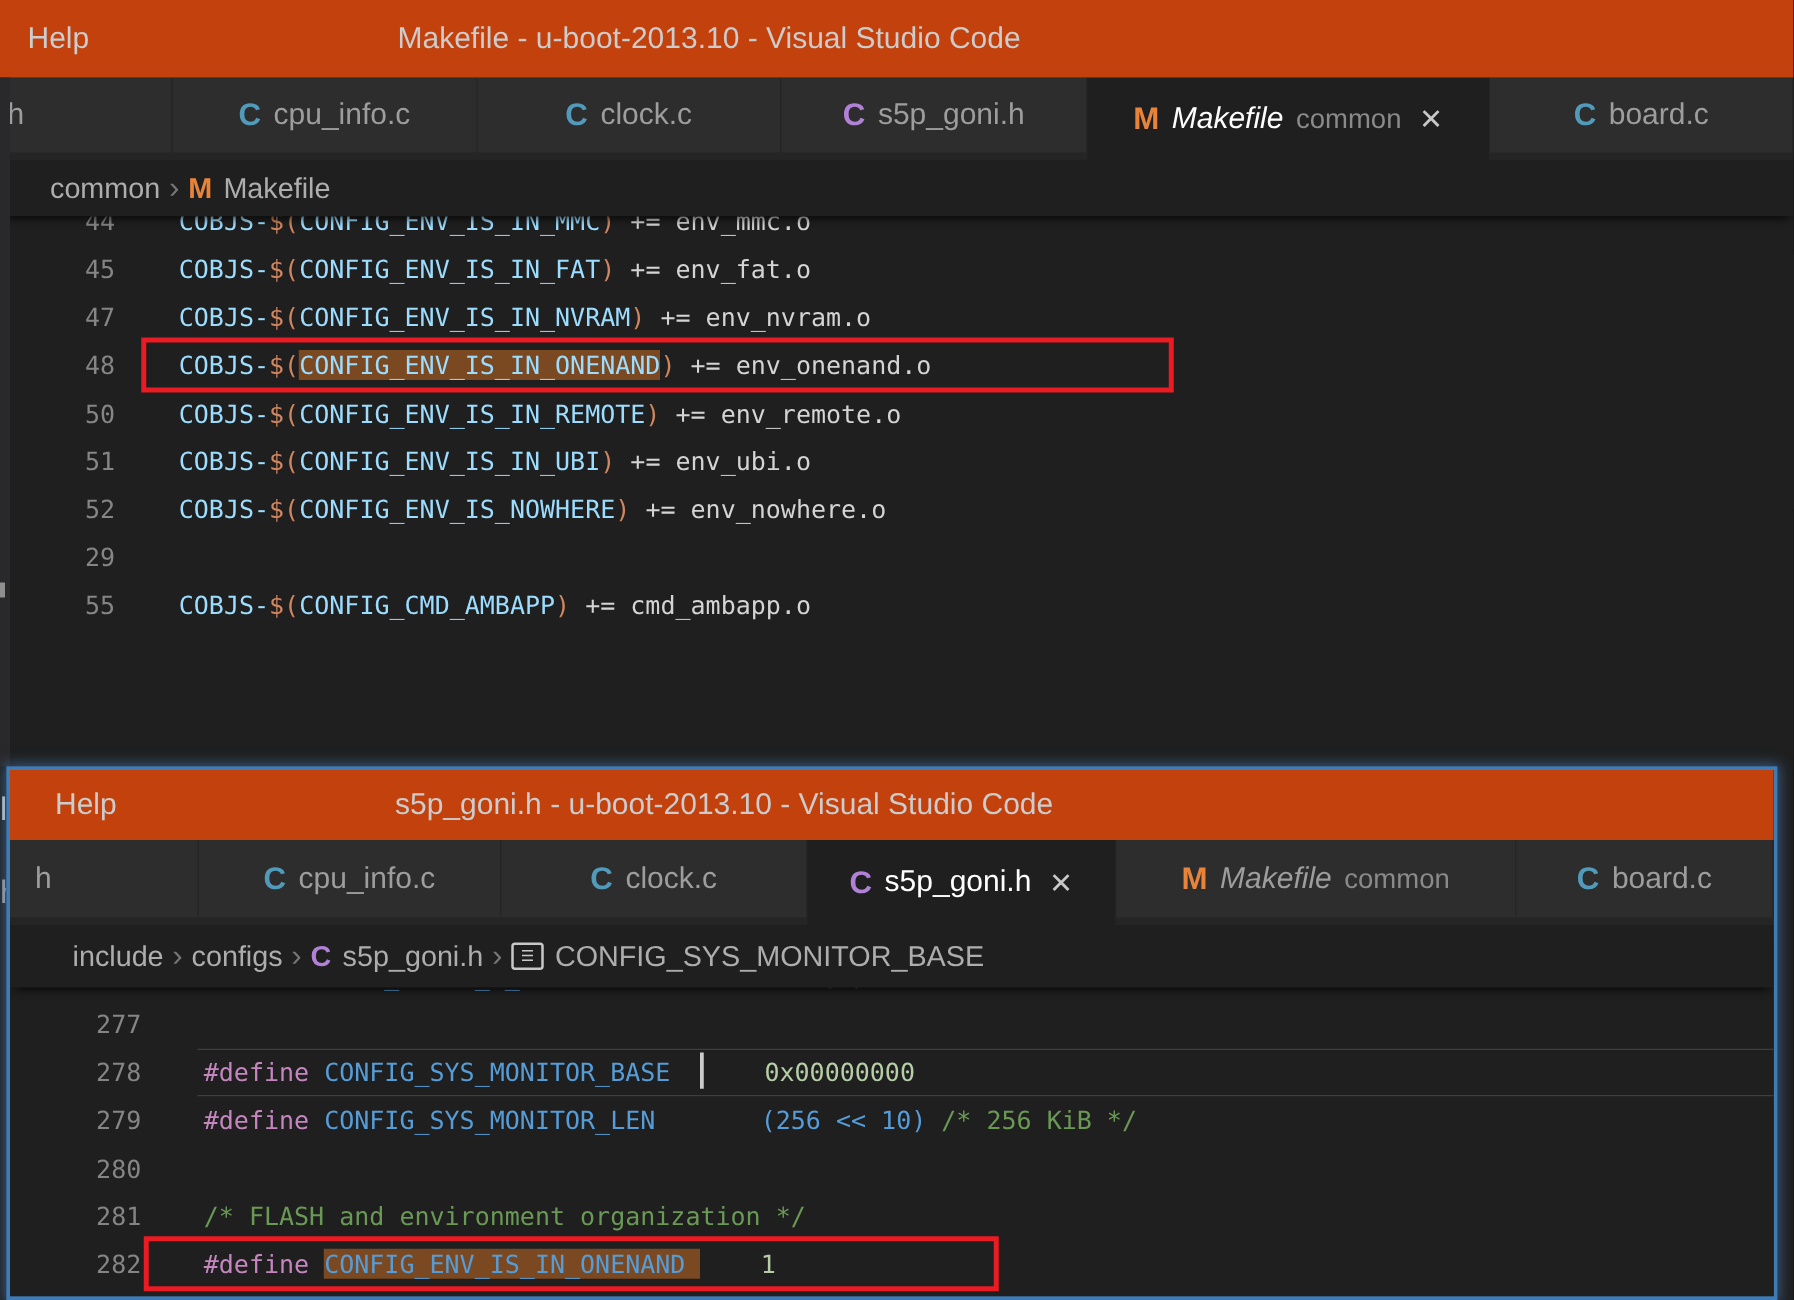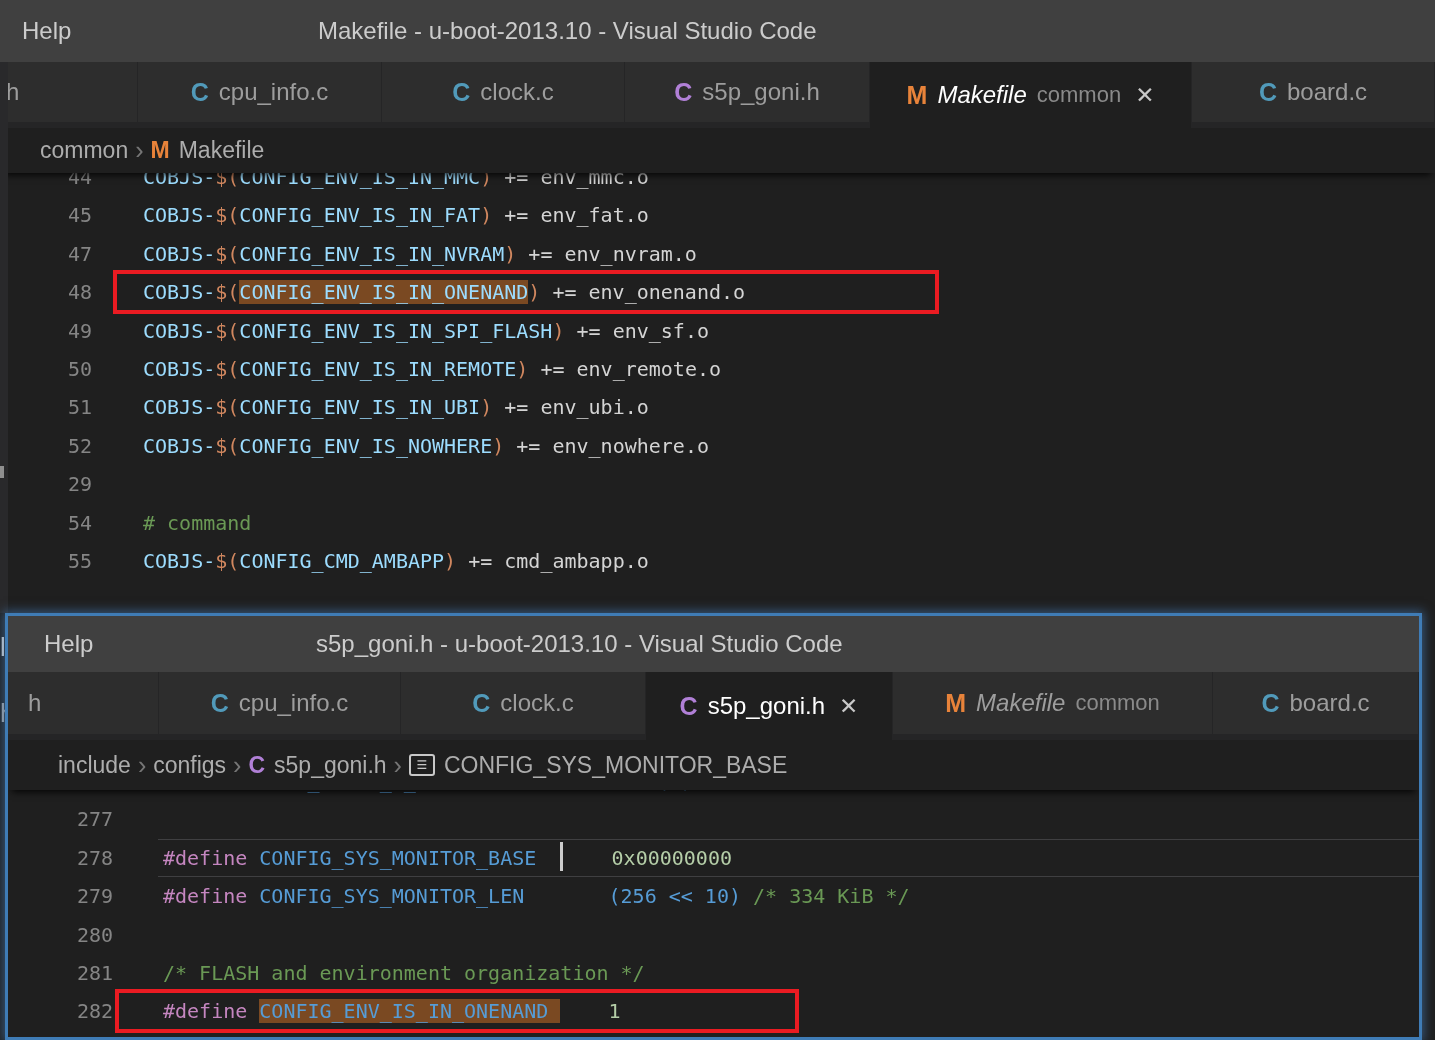--- a/index.html
+++ b/index.html
@@ -4,21 +4,21 @@
 <style>
   html,body{margin:0;padding:0;background:#111;}
   .screen{position:relative;width:1435px;height:1040px;background:#1f1f1f;overflow:hidden;
           font-family:"Liberation Sans",sans-serif;-webkit-font-smoothing:antialiased;}
   .vs-window{position:absolute;background:#1f1f1f;}
   .w-top{left:0;top:0;width:1435px;height:617px;overflow:hidden;z-index:1;}
   .w-bottom{left:5px;top:613px;width:1417px;height:427px;box-sizing:border-box;
             border:3px solid #3f7cb6;box-shadow:0 0 10px 2px rgba(72,132,196,.55);
             z-index:5;overflow:hidden;display:flex;flex-direction:column;background:#1f1f1f;}
   
-  .titlebar{background:#404040;position:relative;color:#cccccc;font-size:24px;flex:none;}
+  .titlebar{background:#c2410c;position:relative;color:#cccccc;font-size:24px;flex:none;}
   .w-top .titlebar{height:62px;}
   .w-bottom .titlebar{height:56px;}
   .menu-item{position:absolute;top:50%;transform:translateY(-50%);}
   .w-top .menu-item{left:22px;}
   .w-bottom .menu-item{left:36px;}
   .window-title{position:absolute;top:50%;transform:translateY(-50%);white-space:nowrap;}
   .w-top .window-title{left:318px;}
   .w-bottom .window-title{left:308px;}
   
   .tabbar{background:#252526;display:flex;align-items:flex-start;flex:none;}
@@ -139,26 +139,24 @@
           <span class="crumb-icon" style="color: rgb(232, 131, 58);">M</span>
           <span class="crumb-label">Makefile</span>
         </span>
       </div>
     <div class="editor">
       <div class="code">
           <div class="code-row"><span class="gutter">44</span><span class="line-content"><span class="tk-mk">COBJS-</span><span class="tk-pn">$(</span><span class="tk-mk">CONFIG_ENV_IS_IN_MMC</span><span class="tk-pn">)</span><span class="tk-fg"> += env_mmc.o</span></span></div>
           <div class="code-row"><span class="gutter">45</span><span class="line-content"><span class="tk-mk">COBJS-</span><span class="tk-pn">$(</span><span class="tk-mk">CONFIG_ENV_IS_IN_FAT</span><span class="tk-pn">)</span><span class="tk-fg"> += env_fat.o</span></span></div>
           <div class="code-row"><span class="gutter">47</span><span class="line-content"><span class="tk-mk">COBJS-</span><span class="tk-pn">$(</span><span class="tk-mk">CONFIG_ENV_IS_IN_NVRAM</span><span class="tk-pn">)</span><span class="tk-fg"> += env_nvram.o</span></span></div>
           <div class="code-row"><span class="gutter">48</span><span class="line-content"><span class="tk-mk">COBJS-</span><span class="tk-pn">$(</span><span class="tk-mk hl">CONFIG_ENV_IS_IN_ONENAND</span><span class="tk-pn">)</span><span class="tk-fg"> += env_onenand.o</span></span><div class="red-box"></div></div>
-          <div class="code-row"><span class="gutter">49</span><span class="line-content"><span class="tk-mk">COBJS-</span><span class="tk-pn">$(</span><span class="tk-mk">CONFIG_ENV_IS_IN_SPI_FLASH</span><span class="tk-pn">)</span><span class="tk-fg"> += env_sf.o</span></span></div>
           <div class="code-row"><span class="gutter">50</span><span class="line-content"><span class="tk-mk">COBJS-</span><span class="tk-pn">$(</span><span class="tk-mk">CONFIG_ENV_IS_IN_REMOTE</span><span class="tk-pn">)</span><span class="tk-fg"> += env_remote.o</span></span></div>
           <div class="code-row"><span class="gutter">51</span><span class="line-content"><span class="tk-mk">COBJS-</span><span class="tk-pn">$(</span><span class="tk-mk">CONFIG_ENV_IS_IN_UBI</span><span class="tk-pn">)</span><span class="tk-fg"> += env_ubi.o</span></span></div>
           <div class="code-row"><span class="gutter">52</span><span class="line-content"><span class="tk-mk">COBJS-</span><span class="tk-pn">$(</span><span class="tk-mk">CONFIG_ENV_IS_NOWHERE</span><span class="tk-pn">)</span><span class="tk-fg"> += env_nowhere.o</span></span></div>
           <div class="code-row"><span class="gutter">29</span><span class="line-content"></span></div>
-          <div class="code-row"><span class="gutter">54</span><span class="line-content"><span class="tk-cm"># command</span></span></div>
           <div class="code-row"><span class="gutter">55</span><span class="line-content"><span class="tk-mk">COBJS-</span><span class="tk-pn">$(</span><span class="tk-mk">CONFIG_CMD_AMBAPP</span><span class="tk-pn">)</span><span class="tk-fg"> += cmd_ambapp.o</span></span></div>
         </div>
     </div>
   </div>
 
   <div class="left-strip"></div>
   <div class="edge-notch"></div>
   <div class="frag frag-l">l</div>
   <div class="frag frag-h">h</div>
 
@@ -211,21 +209,21 @@
         <span class="crumb">
           <span class="symbol-icon">☰</span>
           <span class="crumb-label">CONFIG_SYS_MONITOR_BASE</span>
         </span>
       </div>
     <div class="editor">
       <div class="code">
           <div class="code-row"><span class="gutter">276</span><span class="line-content"><span class="tk-pp">#define </span><span class="tk-id">PHYS_SDRAM_3_SIZE</span><span class="tk-fg">                </span><span class="tk-id">(0)</span><span class="tk-fg">       </span><span class="tk-cm">/* 128 MB in Bank #2 */</span></span></div>
           <div class="code-row"><span class="gutter">277</span><span class="line-content"></span></div>
           <div class="code-row current"><span class="gutter">278</span><span class="line-content"><span class="tk-pp">#define </span><span class="tk-id">CONFIG_SYS_MONITOR_BASE</span><span class="tk-fg">  </span><span class="cursor"></span><span class="tk-fg">    </span><span class="tk-num">0x00000000</span></span></div>
-          <div class="code-row"><span class="gutter">279</span><span class="line-content"><span class="tk-pp">#define </span><span class="tk-id">CONFIG_SYS_MONITOR_LEN</span><span class="tk-fg">       </span><span class="tk-id">(256 &lt;&lt; 10)</span><span class="tk-fg"> </span><span class="tk-cm">/* 334 KiB */</span></span></div>
+          <div class="code-row"><span class="gutter">279</span><span class="line-content"><span class="tk-pp">#define </span><span class="tk-id">CONFIG_SYS_MONITOR_LEN</span><span class="tk-fg">       </span><span class="tk-id">(256 &lt;&lt; 10)</span><span class="tk-fg"> </span><span class="tk-cm">/* 256 KiB */</span></span></div>
           <div class="code-row"><span class="gutter">280</span><span class="line-content"></span></div>
           <div class="code-row"><span class="gutter">281</span><span class="line-content"><span class="tk-cm">/* FLASH and environment organization */</span></span></div>
           <div class="code-row"><span class="gutter">282</span><span class="line-content"><span class="tk-pp">#define </span><span class="tk-id hl">CONFIG_ENV_IS_IN_ONENAND </span><span class="tk-fg">    </span><span class="tk-num">1</span></span><div class="red-box"></div></div>
         </div>
     </div>
   </div>
 
 </div>
 
 </body></html>

